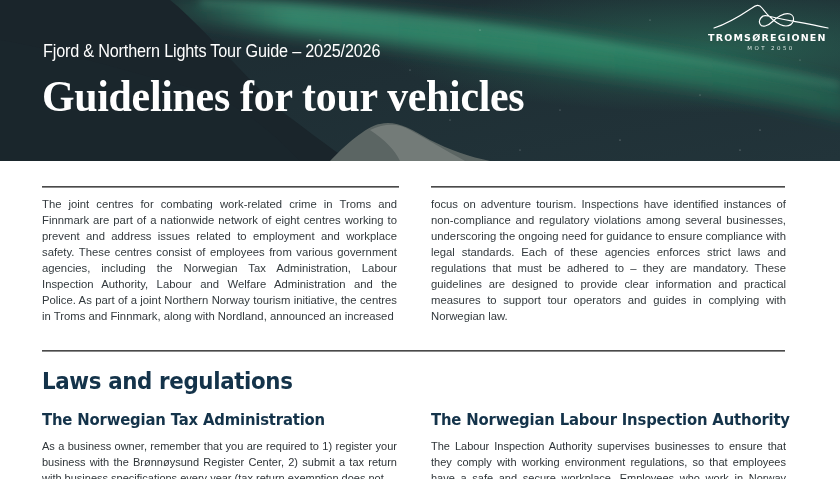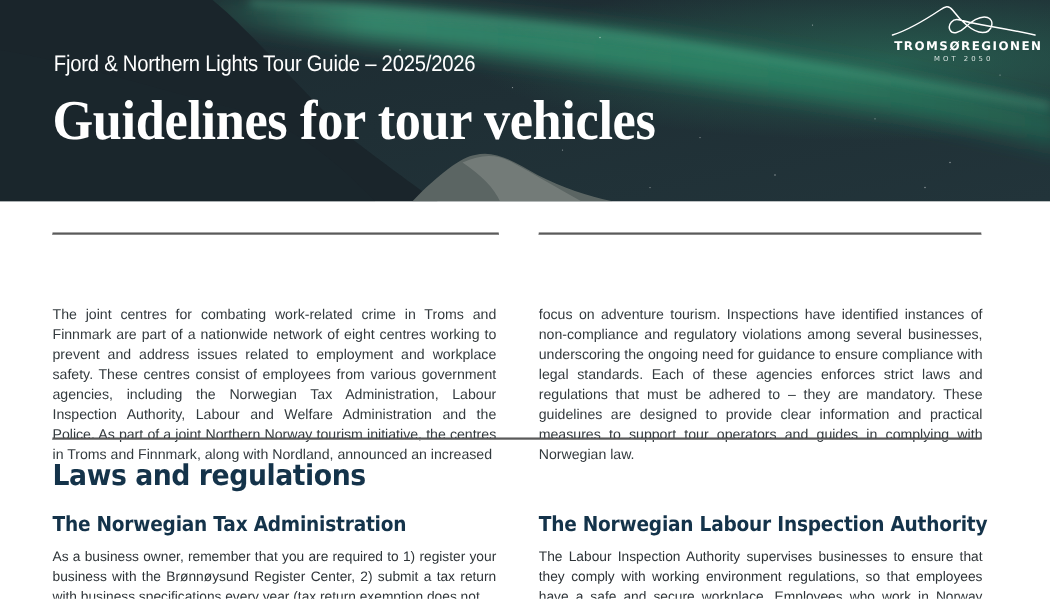--- a/index.html
+++ b/index.html
@@ -25,40 +25,39 @@
       color: #ffffff; font-size: 45px; font-weight: bold;
       font-family: "Liberation Serif", serif;
       letter-spacing: -0.3px;
       transform: scaleX(0.93); transform-origin: left center;
       white-space: nowrap;
     }
 
     .logo { position: absolute; left: 708px; top: 2px; width: 126px; height: 52px; }
     .logo svg { position: absolute; left: 4px; top: 0; }
     .logo .brand {
-      position: absolute; left: 0; top: 30px; width: 126px; text-align: right;
+      position: absolute; left: 0; top: 30px; width: 126px; text-align: left;
       color: #ffffff; font-size: 9.5px; font-weight: bold; letter-spacing: 1.2px;
       font-family: "DejaVu Sans", sans-serif;
     }
     .logo .tag {
       position: absolute; left: 0; top: 43px; width: 126px; text-align: center;
       color: #d7e3df; font-size: 5.5px; letter-spacing: 2.4px;
       font-family: "DejaVu Sans", sans-serif;
     }
 
     .rule {
       position: absolute; height: 2px; background: #4a4a4a;
       border-bottom: 1px solid #8a8a8a;
     }
     .intro-col {
       position: absolute; top: 196px; width: 355px;
       font-size: 11.3px; line-height: 16px; color: #333a3e;
       text-align: justify;
       font-family: "Liberation Sans", sans-serif;
-      margin-top: 48px;
     }
     h2.section {
       position: absolute; left: 42px; top: 368px;
       color: #14334a; font-size: 23px; font-weight: bold;
       font-family: "DejaVu Sans", sans-serif;
       letter-spacing: -0.4px;
       transform: scaleX(0.93); transform-origin: left center;
       white-space: nowrap;
     }
     h3.sub {

